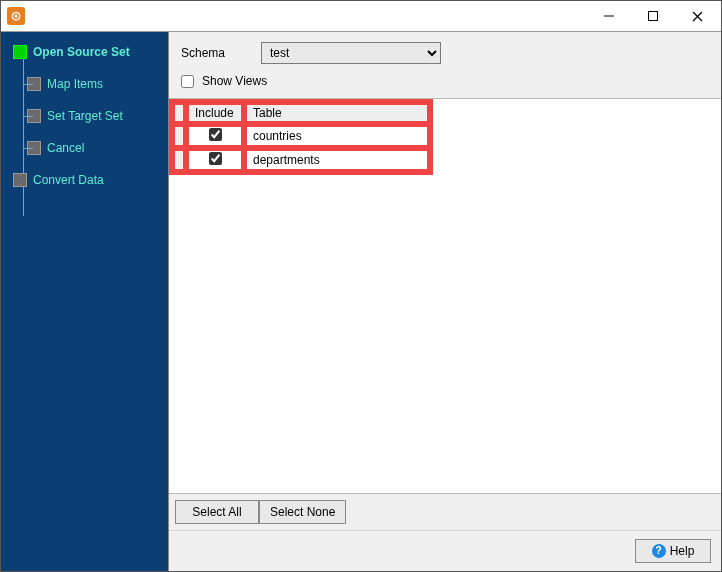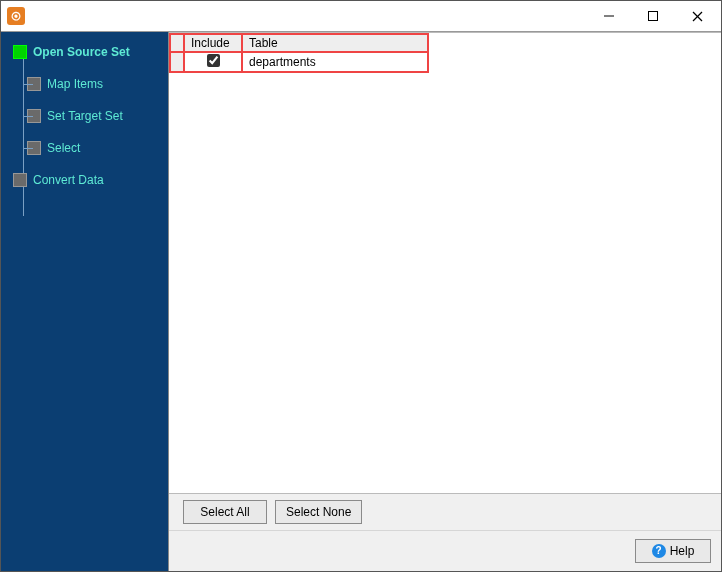--- a/index.html
+++ b/index.html
@@ -113,43 +113,42 @@
     margin: 0;
     border-top: 1px solid #bbb;
     border-bottom: 1px solid #bbb;
     overflow: auto;
   }
   table.grid {
     border-collapse: collapse;
     font-size: 12px;
   }
   table.grid th, table.grid td {
-    border: 2px solid #ef4444;
+    border: 6px solid #ef4444;
     padding: 1px 6px;
     text-align: left;
     height: 18px;
     background: #fff;
   }
   table.grid th {
     background: #eee;
     font-weight: normal;
   }
   table.grid th.rowhead, table.grid td.rowhead {
     width: 14px; padding:0; background:#eee;
   }
   table.grid td.chk { text-align:center; width:58px; }
   table.grid td.chk input { margin:0; accent-color:#333; }
   table.grid th.col-include { width:58px; }
   table.grid th.col-table, table.grid td.col-table { width:186px; }
 
   .sel-bar {
-    padding: 6px 14px;
-    background: #f0f0f0;
-    display: flex;
-    gap: 8px;
+    padding: 6px 6px;
+    background: #f0f0f0;
+    display: flex;
   }
   .btn {
     min-width: 84px;
     height: 24px;
     border: 1px solid #8a8a8a;
     background: #e9e9e9;
     font-family: inherit;
     font-size: 12px;
     cursor: pointer;
     padding: 0 10px;
@@ -210,44 +209,61 @@
           <span class="label">Map Items</span>
         </div>
         <div class="step child">
           <div class="connector"></div>
           <div class="dot"></div>
           <span class="label">Set Target Set</span>
         </div>
         <div class="step child">
           <div class="connector"></div>
           <div class="dot"></div>
-          <span class="label">Select</span>
+          <span class="label">Cancel</span>
         </div>
         <div class="step root">
           <div class="dot"></div>
           <span class="label">Convert Data</span>
         </div>
       </div>
   </div>
 
   <div class="main">
+    <div class="form-area">
+      <div class="row">
+        <label class="fld">Schema</label>
+        <select class="schema">
+          <option>test</option>
+        </select>
+      </div>
+      <div class="checkbox-row">
+        <input type="checkbox" id="sv" style="">
+        <label for="sv">Show Views</label>
+      </div>
+    </div>
 
     <div class="grid-wrap">
       <table class="grid">
         <thead>
           <tr>
             <th class="rowhead"></th>
             <th class="col-include">Include</th>
             <th class="col-table">Table</th>
           </tr>
         </thead>
         <tbody id="grid-body">
             <tr>
               <td class="rowhead"></td>
               <td class="chk"><input type="checkbox" checked="" style=""></td>
+              <td class="col-table">countries</td>
+            </tr>
+            <tr>
+              <td class="rowhead"></td>
+              <td class="chk"><input type="checkbox" checked="" style=""></td>
               <td class="col-table">departments</td>
             </tr>
           </tbody>
       </table>
     </div>
 
     <div class="sel-bar">
       <button class="btn">Select All</button>
       <button class="btn">Select None</button>
     </div>

